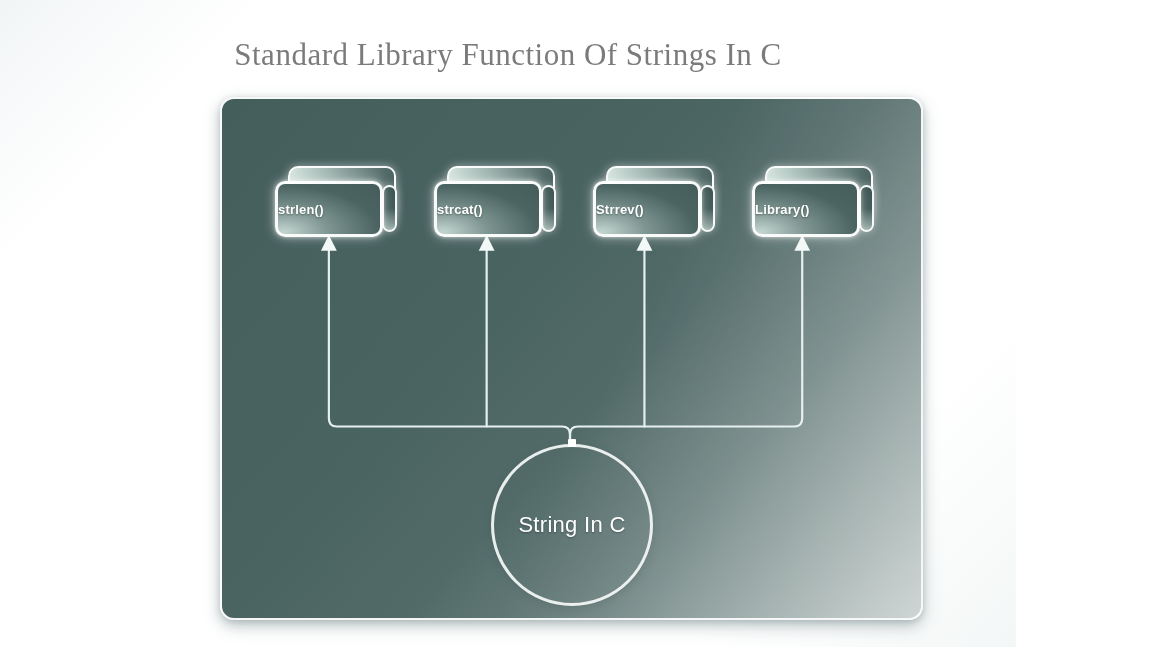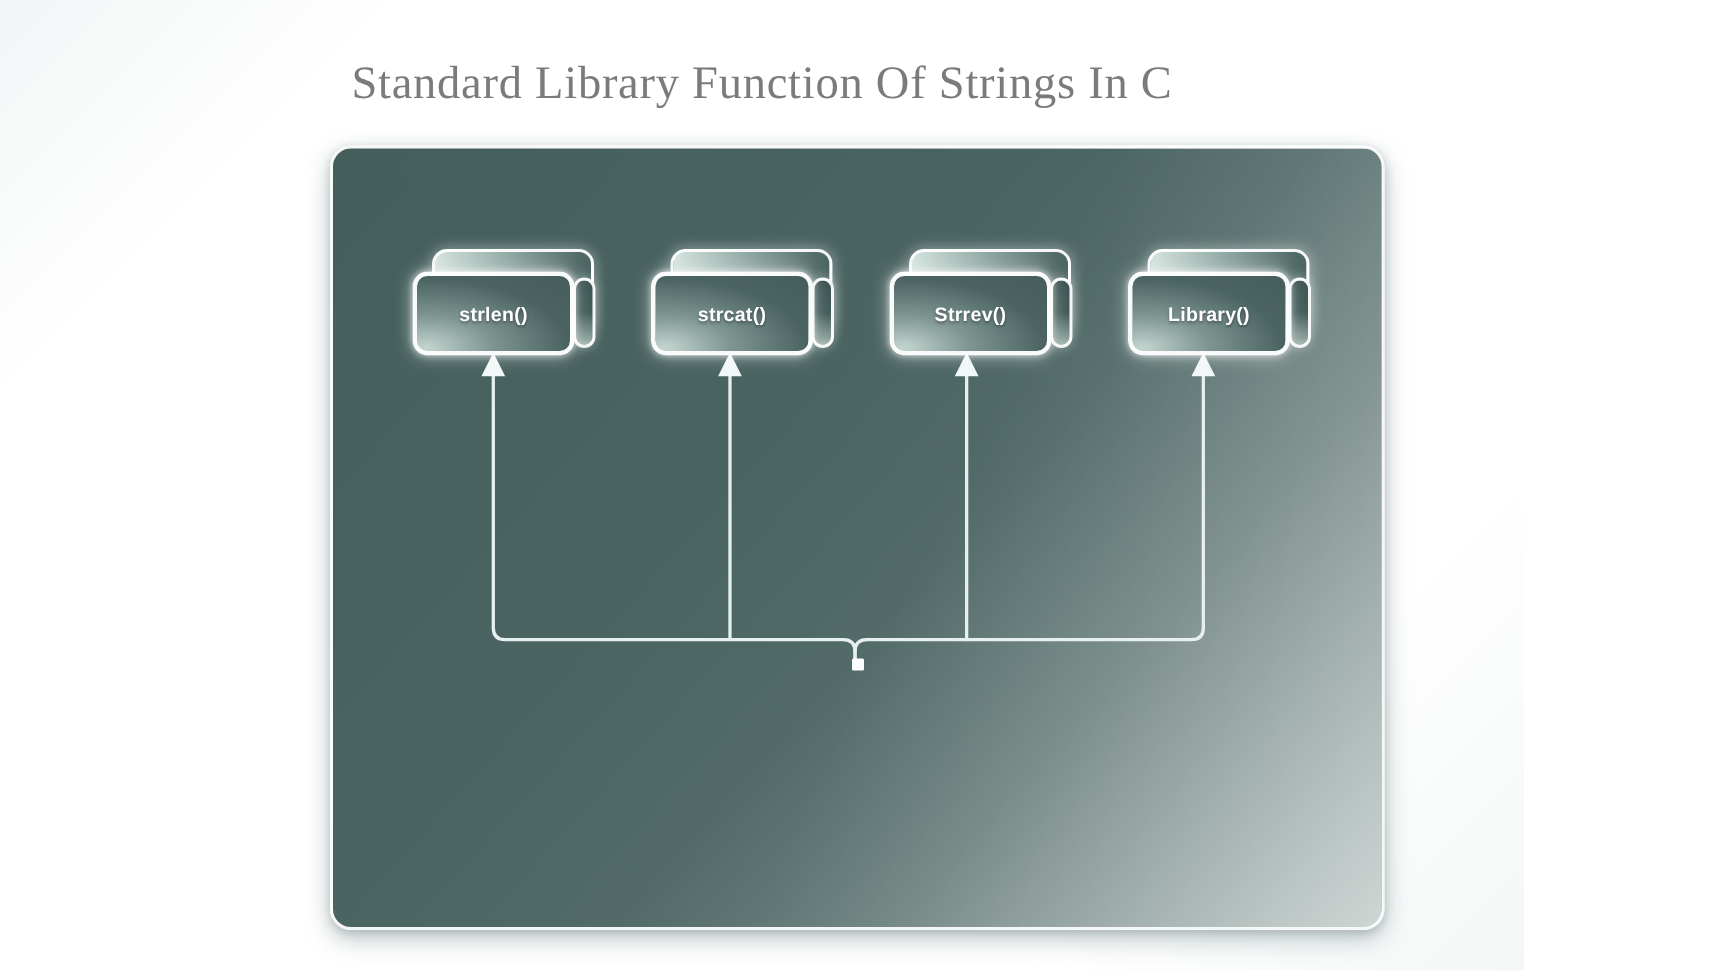--- a/index.html
+++ b/index.html
@@ -59,21 +59,21 @@
     border: 2px solid rgba(255,255,255,0.95);
     background: linear-gradient(to bottom, #3b5452 0%, #425b59 50%, #8ba09b 90%, #a7bab5 100%);
     box-shadow: 0 0 8px rgba(255,255,255,0.40);
   }
   .func-box .front {
     position: absolute; inset: 0;
     border-radius: 10px;
     border: 3px solid rgba(255,255,255,0.97);
     background: radial-gradient(135% 135% at 6% 96%, #c3d5d0 0%, #7e9591 32%, #4b6462 68%, #445d5b 100%);
     box-shadow: 0 0 12px rgba(255,255,255,0.50), 0 0 4px rgba(255,255,255,0.55);
-    display: flex; align-items: center; justify-content: center;
+    display: flex; align-items: center; justify-content: flex-start;
   }
   .func-box .front span {
     color: #ffffff;
     font-weight: bold;
     font-size: 13px;
     letter-spacing: 0.2px;
     text-shadow: 0 1px 2px rgba(0,0,0,0.35);
   }
 
   .root-circle {
@@ -150,17 +150,20 @@
     </div>
 
     <div class="func-box box-4">
       <div class="back"></div>
       <div class="side"></div>
       <div class="front">
         <span>Library()</span>
       </div>
     </div>
 
+    <div class="root-circle">
+      <span>String In C</span>
+    </div>
 
     <div class="junction"></div>
 
   </div>
 </div>
 
 </body></html>

